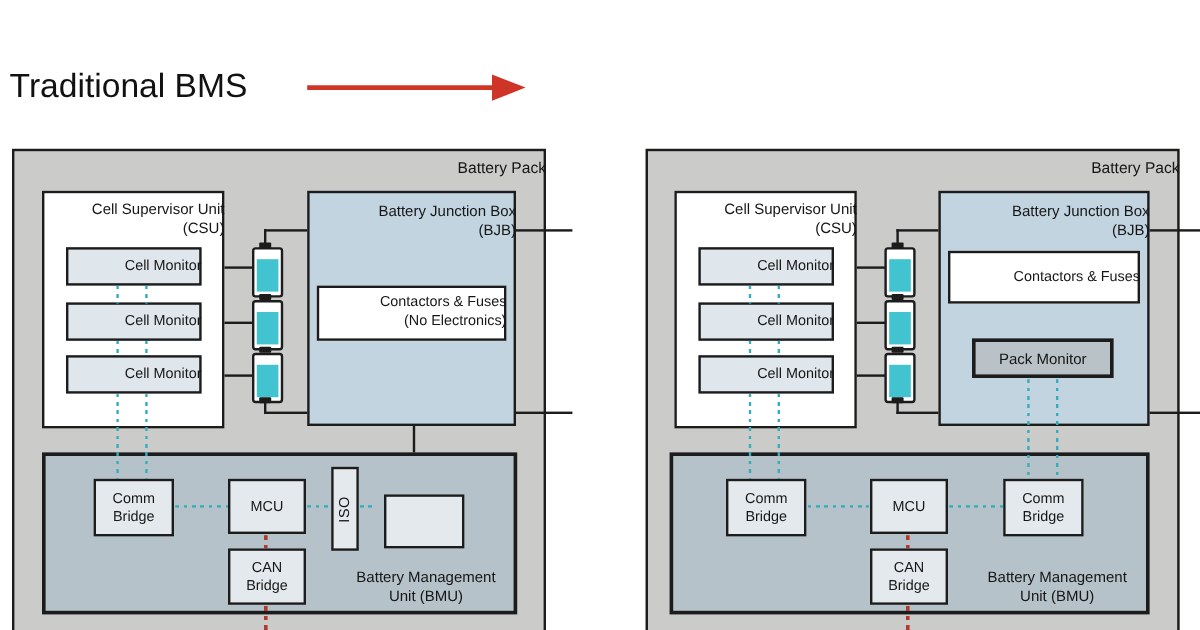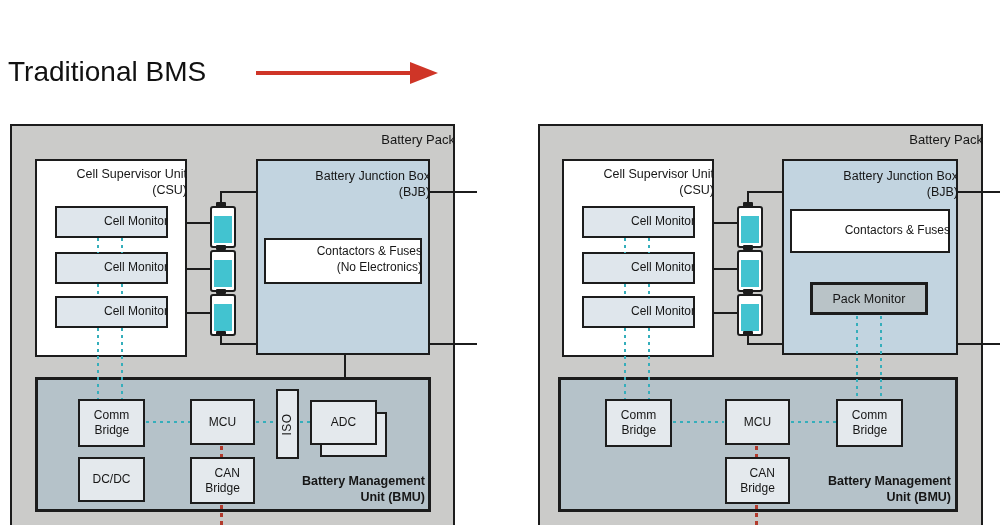--- a/index.html
+++ b/index.html
@@ -12,37 +12,37 @@
   }
   .abs{position:absolute;box-sizing:border-box;}
   .heading{position:absolute;font-size:28px;line-height:1.1;color:#111;white-space:nowrap;}
   .box{position:absolute;box-sizing:border-box;border:2px solid var(--line);}
   .pack{background:var(--pack-fill);border-width:2px;}
   .white{background:#ffffff;}
   .bjb{background:var(--bjb-fill);}
   .bmu{background:var(--bmu-fill);border-width:3px;}
   .monitor{background:var(--monitor-fill);}
   .chip{background:var(--chip-fill);display:flex;align-items:center;justify-content:center;
-        text-align:right;font-size:12px;line-height:1.25;white-space:pre-line;}
+        text-align:center;font-size:12px;line-height:1.25;white-space:pre-line;}
   .pmon{background:var(--pack-monitor-fill);border-width:3px;display:flex;align-items:center;
         justify-content:center;font-size:12.5px;text-align:center;}
   .lbl{position:absolute;text-align:right;white-space:pre-line;line-height:1.3;}
   .hline,.vline{position:absolute;background:var(--line);}
   .vdots-t{position:absolute;width:2px;
     background-image:repeating-linear-gradient(to bottom,var(--teal-dot) 0 3px,transparent 3px 7px);}
   .hdots-t{position:absolute;height:2px;
     background-image:repeating-linear-gradient(to right,var(--teal-dot) 0 3px,transparent 3px 7px);}
   .vdots-r{position:absolute;width:3px;
     background-image:repeating-linear-gradient(to bottom,var(--red-dot) 0 4px,transparent 4px 8px);}
   .battery{position:absolute;width:22px;height:38px;background:#fff;border:2px solid var(--line);border-radius:3px;}
   .battery .fill{position:absolute;left:2px;right:2px;top:8px;bottom:3px;background:var(--battery-teal);}
   .nub{position:absolute;width:10px;height:5px;background:var(--line);border-radius:1px;}
   .iso{writing-mode:horizontal-tb;}
   .iso-inner{transform:rotate(-90deg);font-size:12px;letter-spacing:.5px;}
-  .bmu-label{position:absolute;text-align:right;font-size:12.5px;line-height:1.3;white-space:pre-line;font-weight:bold;}
+  .bmu-label{position:absolute;text-align:center;font-size:12.5px;line-height:1.3;white-space:pre-line;}
 </style>
 </head>
 <body>
 
 <div id="stage" style="--line: #1c1c1c; --arrow-red: #cf3527; --pack-fill: #cbcbc9; --bjb-fill: #c2d4e0; --bmu-fill: #b5c2c9; --monitor-fill: #dfe6ec; --chip-fill: #e4e9ed; --battery-teal: #42c3d0; --pack-monitor-fill: #b9c3c7; --teal-dot: #35aebb; --red-dot: #b23a2c;">
 
   <div class="heading" style="left:8px;top:25px;">Traditional BMS</div>
   <svg class="abs" style="left:252px;top:28px;" width="188" height="26" viewBox="0 0 188 26">
     <line x1="4" y1="13" x2="162" y2="13" stroke="#cf3527" stroke-width="4"></line>
     <polygon points="158,2 186,13 158,24" fill="#cf3527"></polygon>
@@ -104,27 +104,25 @@
   <div class="vdots-t" style="left:97px;top:296px;height:72px;"></div>
   <div class="vdots-t" style="left:121px;top:296px;height:72px;"></div>
   <div class="hdots-t" style="left:146px;top:389px;width:44px;"></div>
   <div class="hdots-t" style="left:256px;top:389px;width:20px;"></div>
   <div class="hdots-t" style="left:300px;top:389px;width:10px;"></div>
   <div class="vdots-r" style="left:220px;top:414px;height:11px;"></div>
   <div class="vdots-r" style="left:220px;top:473px;height:50px;"></div>
 
   <div class="box chip" style="left:78px;top:367px;width:67px;height:48px;">Comm
 Bridge</div>
-  <div class="box chip" style="left:78px;top:425px;width:67px;height:45px;">DC/DC</div>
   <div class="box chip" style="left:190px;top:367px;width:65px;height:46px;">MCU</div>
   <div class="box chip" style="left:190px;top:425px;width:65px;height:47px;">CAN
 Bridge</div>
   <div class="box chip iso" style="left:276px;top:357px;width:23px;height:70px;"><span class="iso-inner">ISO</span></div>
   <div class="box chip" style="left:320px;top:380px;width:67px;height:45px;"></div>
-  <div class="box chip" style="left:310px;top:368px;width:67px;height:45px;">ADC</div>
 
   <div class="box pack" style="left:538px;top:92px;width:445px;height:411px;"></div>
   <div class="lbl" style="left:538px;top:100px;width:445px;font-size:13px;">Battery Pack</div>
 
   <div class="hline" style="left:695px;top:190px;width:43px;height:2px;"></div>
   <div class="hline" style="left:695px;top:236px;width:43px;height:2px;"></div>
   <div class="hline" style="left:695px;top:280px;width:43px;height:2px;"></div>
   <div class="vline" style="left:747px;top:159px;width:2px;height:16px;"></div>
   <div class="hline" style="left:747px;top:159px;width:36px;height:2px;"></div>
   <div class="vline" style="left:747px;top:301px;width:2px;height:12px;"></div>

